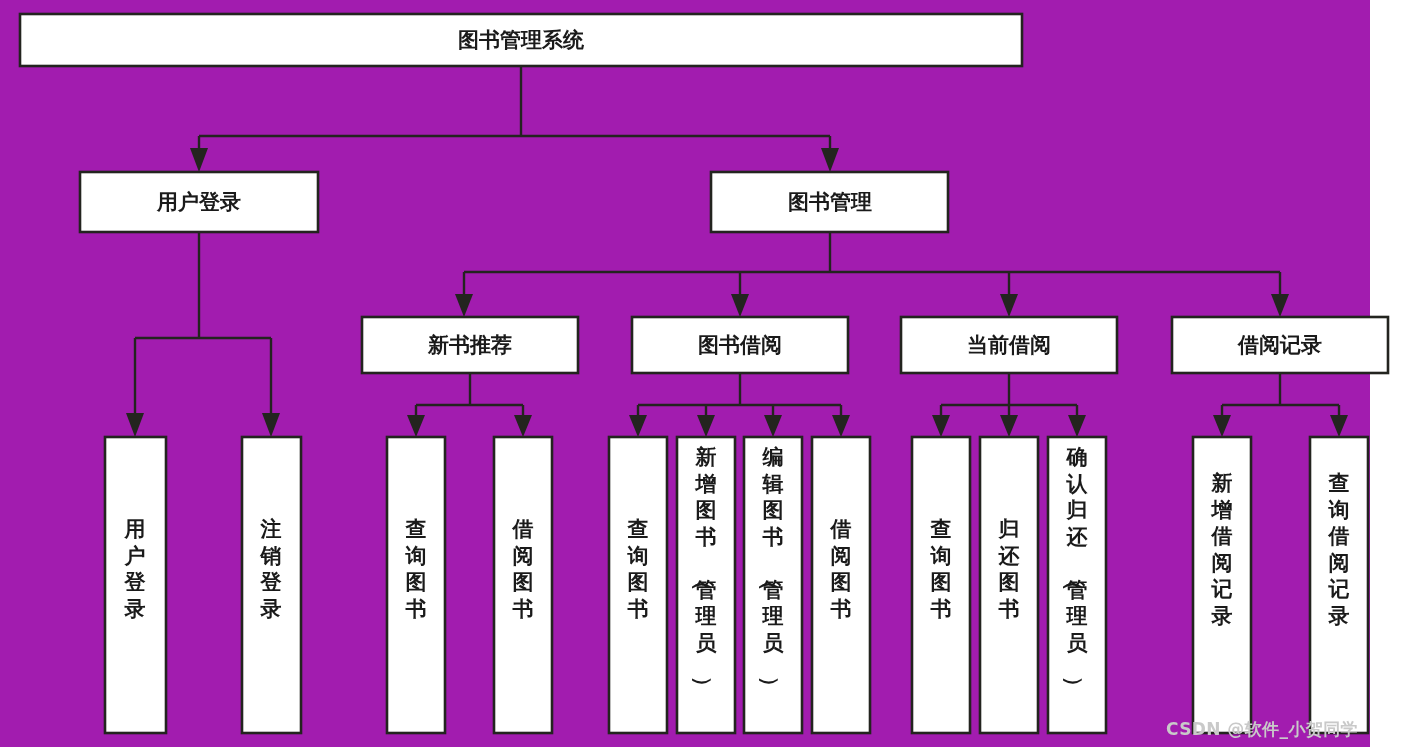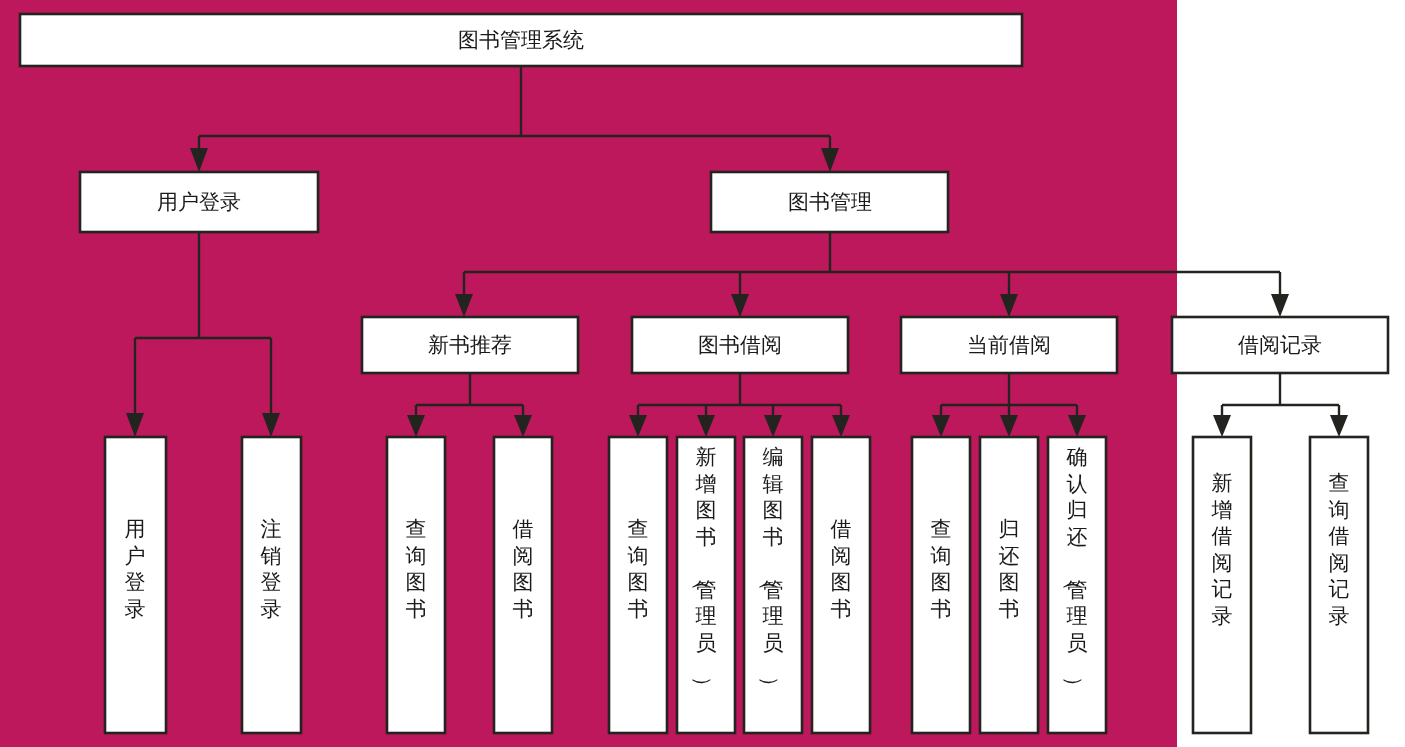--- a/index.html
+++ b/index.html
@@ -8,23 +8,24 @@
     background: #ffffff;
   }
   body {
     width: 1405px;
     height: 747px;
     font-family: "DejaVu Sans", "Liberation Sans", sans-serif;
     overflow: hidden;
   }
   #diagram-root {
     position: relative;
-    width: 1177px;
+    width: 1370px;
     height: 747px;
-    background: #be185d;
+    background: #a21caf;
+    font-weight: bold;
   }
   svg#flowchart {
     position: absolute;
     top: 0;
     left: 0;
     width: 1405px;
     height: 747px;
     display: block;
   }
   .node-box {
@@ -234,13 +235,14 @@
       <rect class="node-box" x="1193" y="437" width="58" height="296"></rect>
       <text class="leaf-label" x="1222" y="490"><tspan x="1222" y="490">新</tspan><tspan x="1222" y="516.5">增</tspan><tspan x="1222" y="543">借</tspan><tspan x="1222" y="569.5">阅</tspan><tspan x="1222" y="596">记</tspan><tspan x="1222" y="622.5">录</tspan></text>
     </g>
     <g>
       <rect class="node-box" x="1310" y="437" width="58" height="296"></rect>
       <text class="leaf-label" x="1339" y="490"><tspan x="1339" y="490">查</tspan><tspan x="1339" y="516.5">询</tspan><tspan x="1339" y="543">借</tspan><tspan x="1339" y="569.5">阅</tspan><tspan x="1339" y="596">记</tspan><tspan x="1339" y="622.5">录</tspan></text>
     </g>
 
   </svg>
 
+  <div class="watermark">CSDN @软件_小贺同学</div>
 </div>
 
 </body></html>

